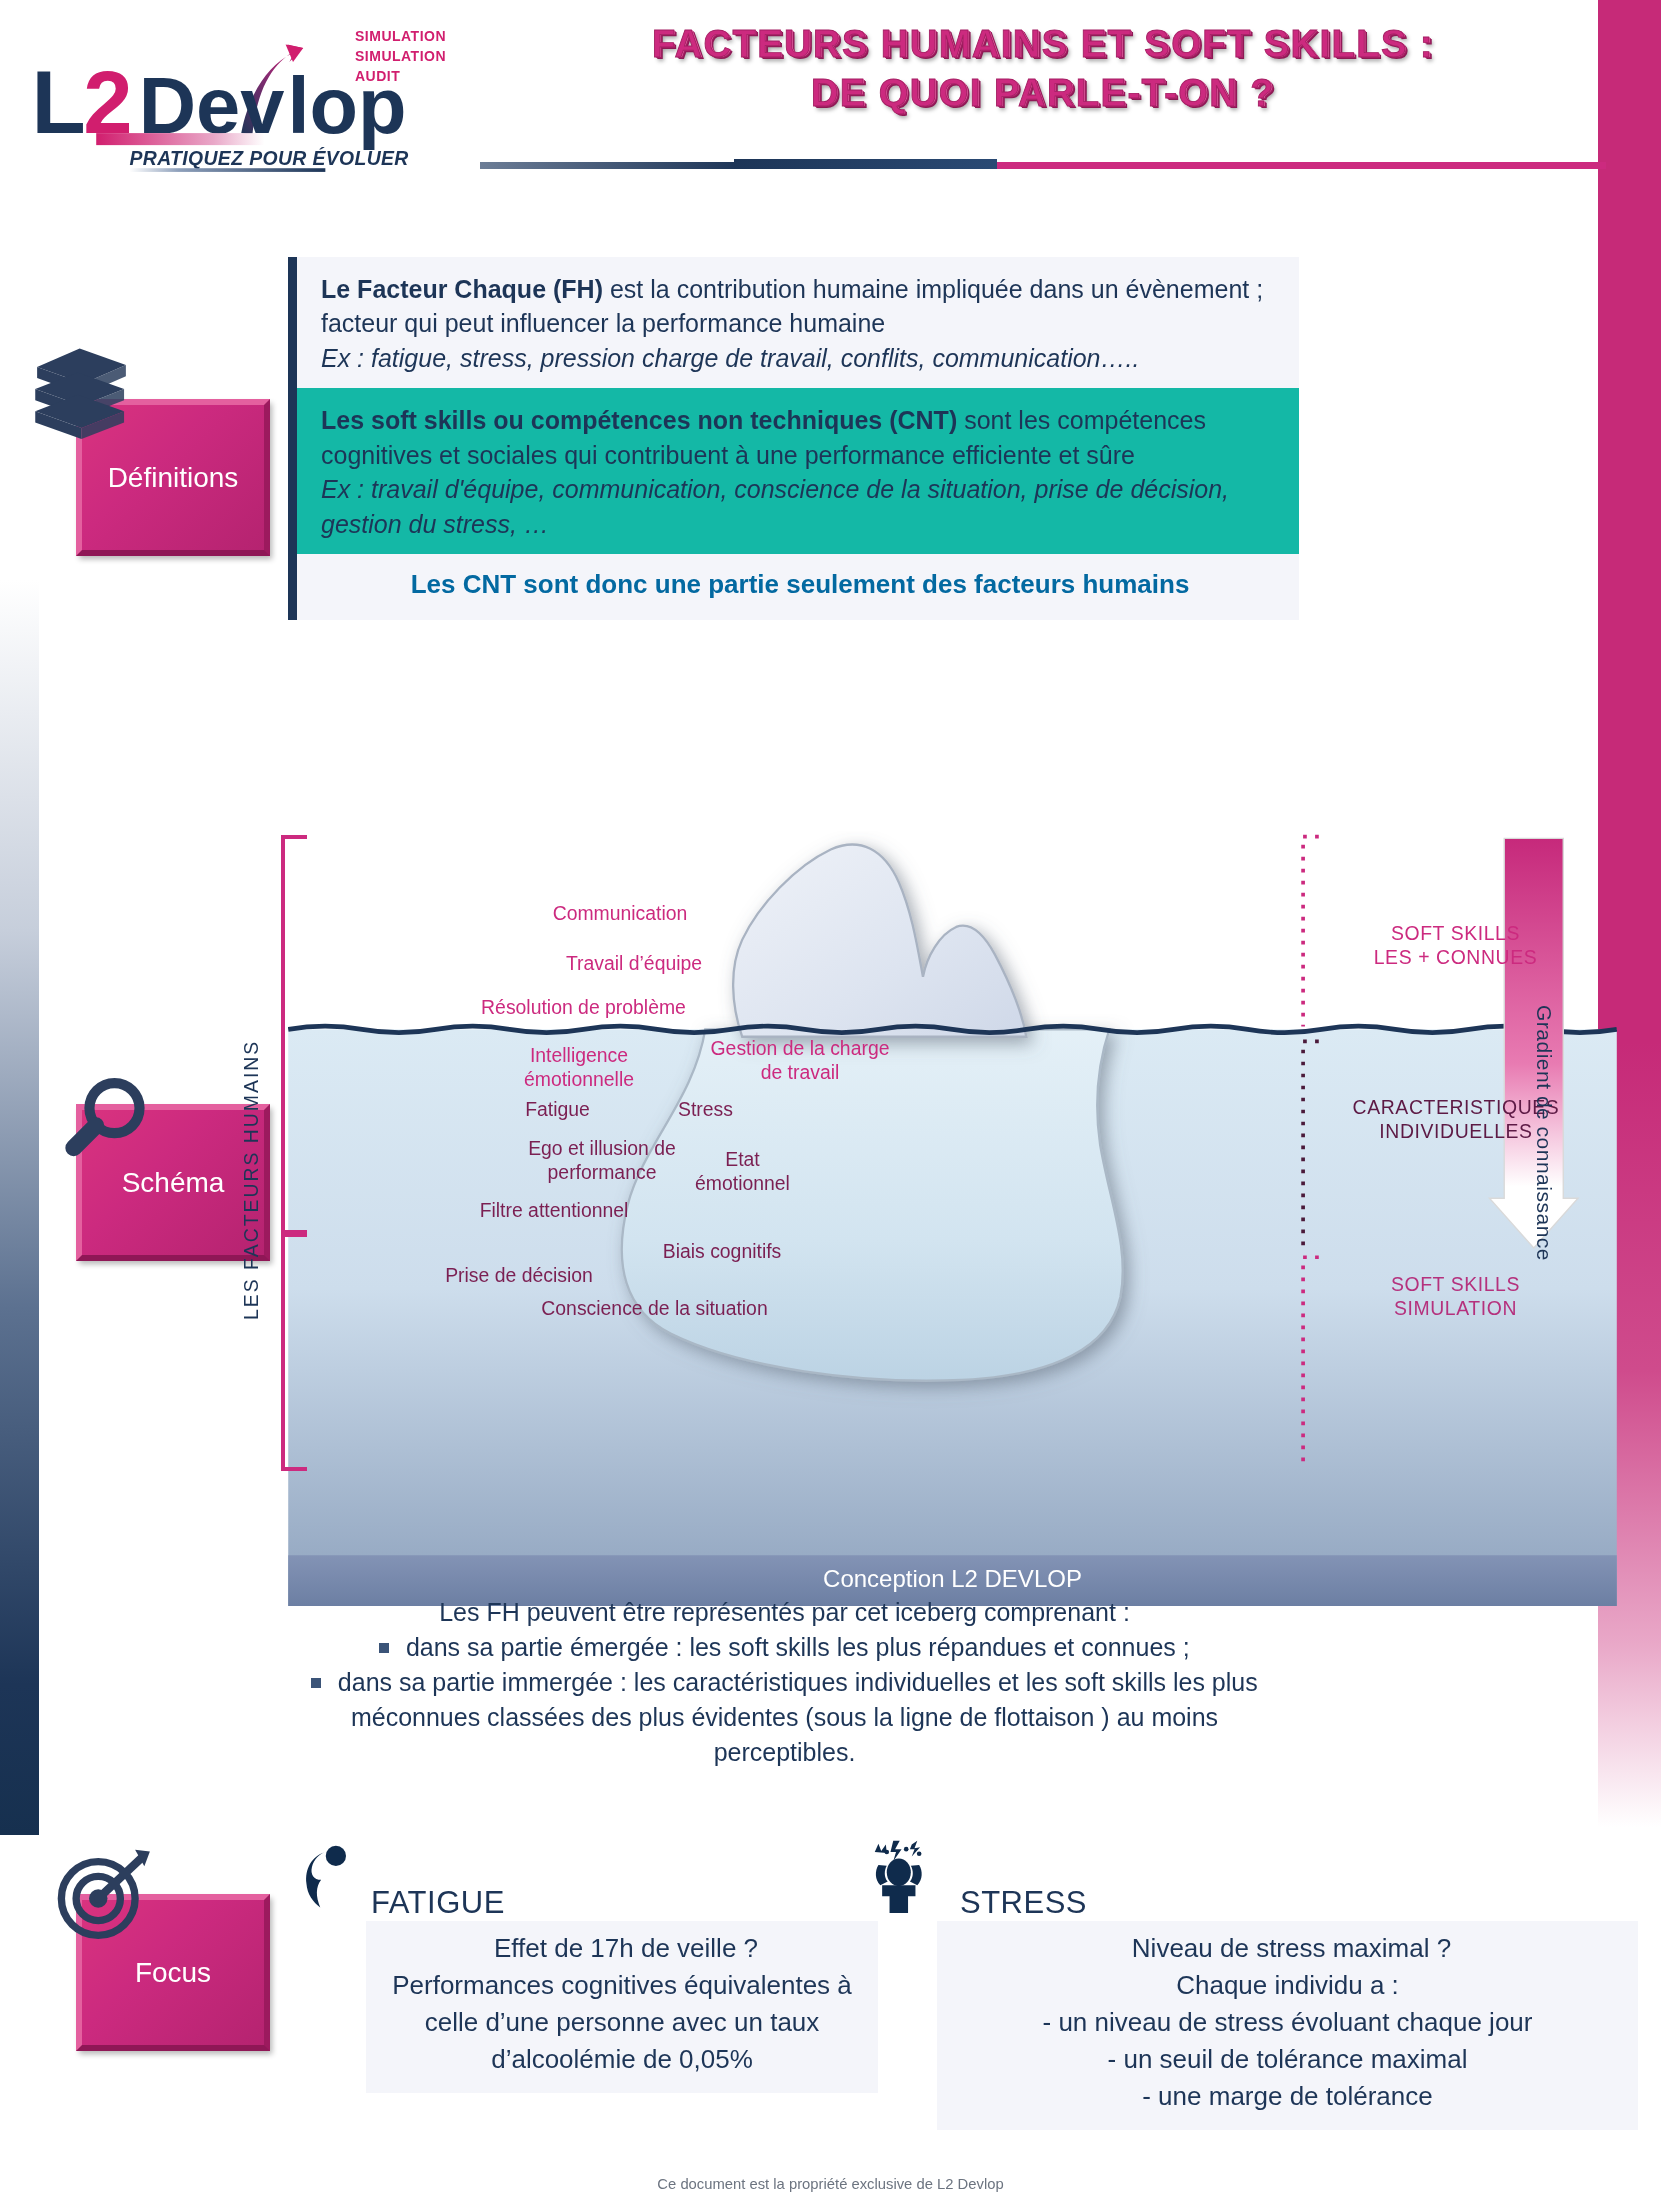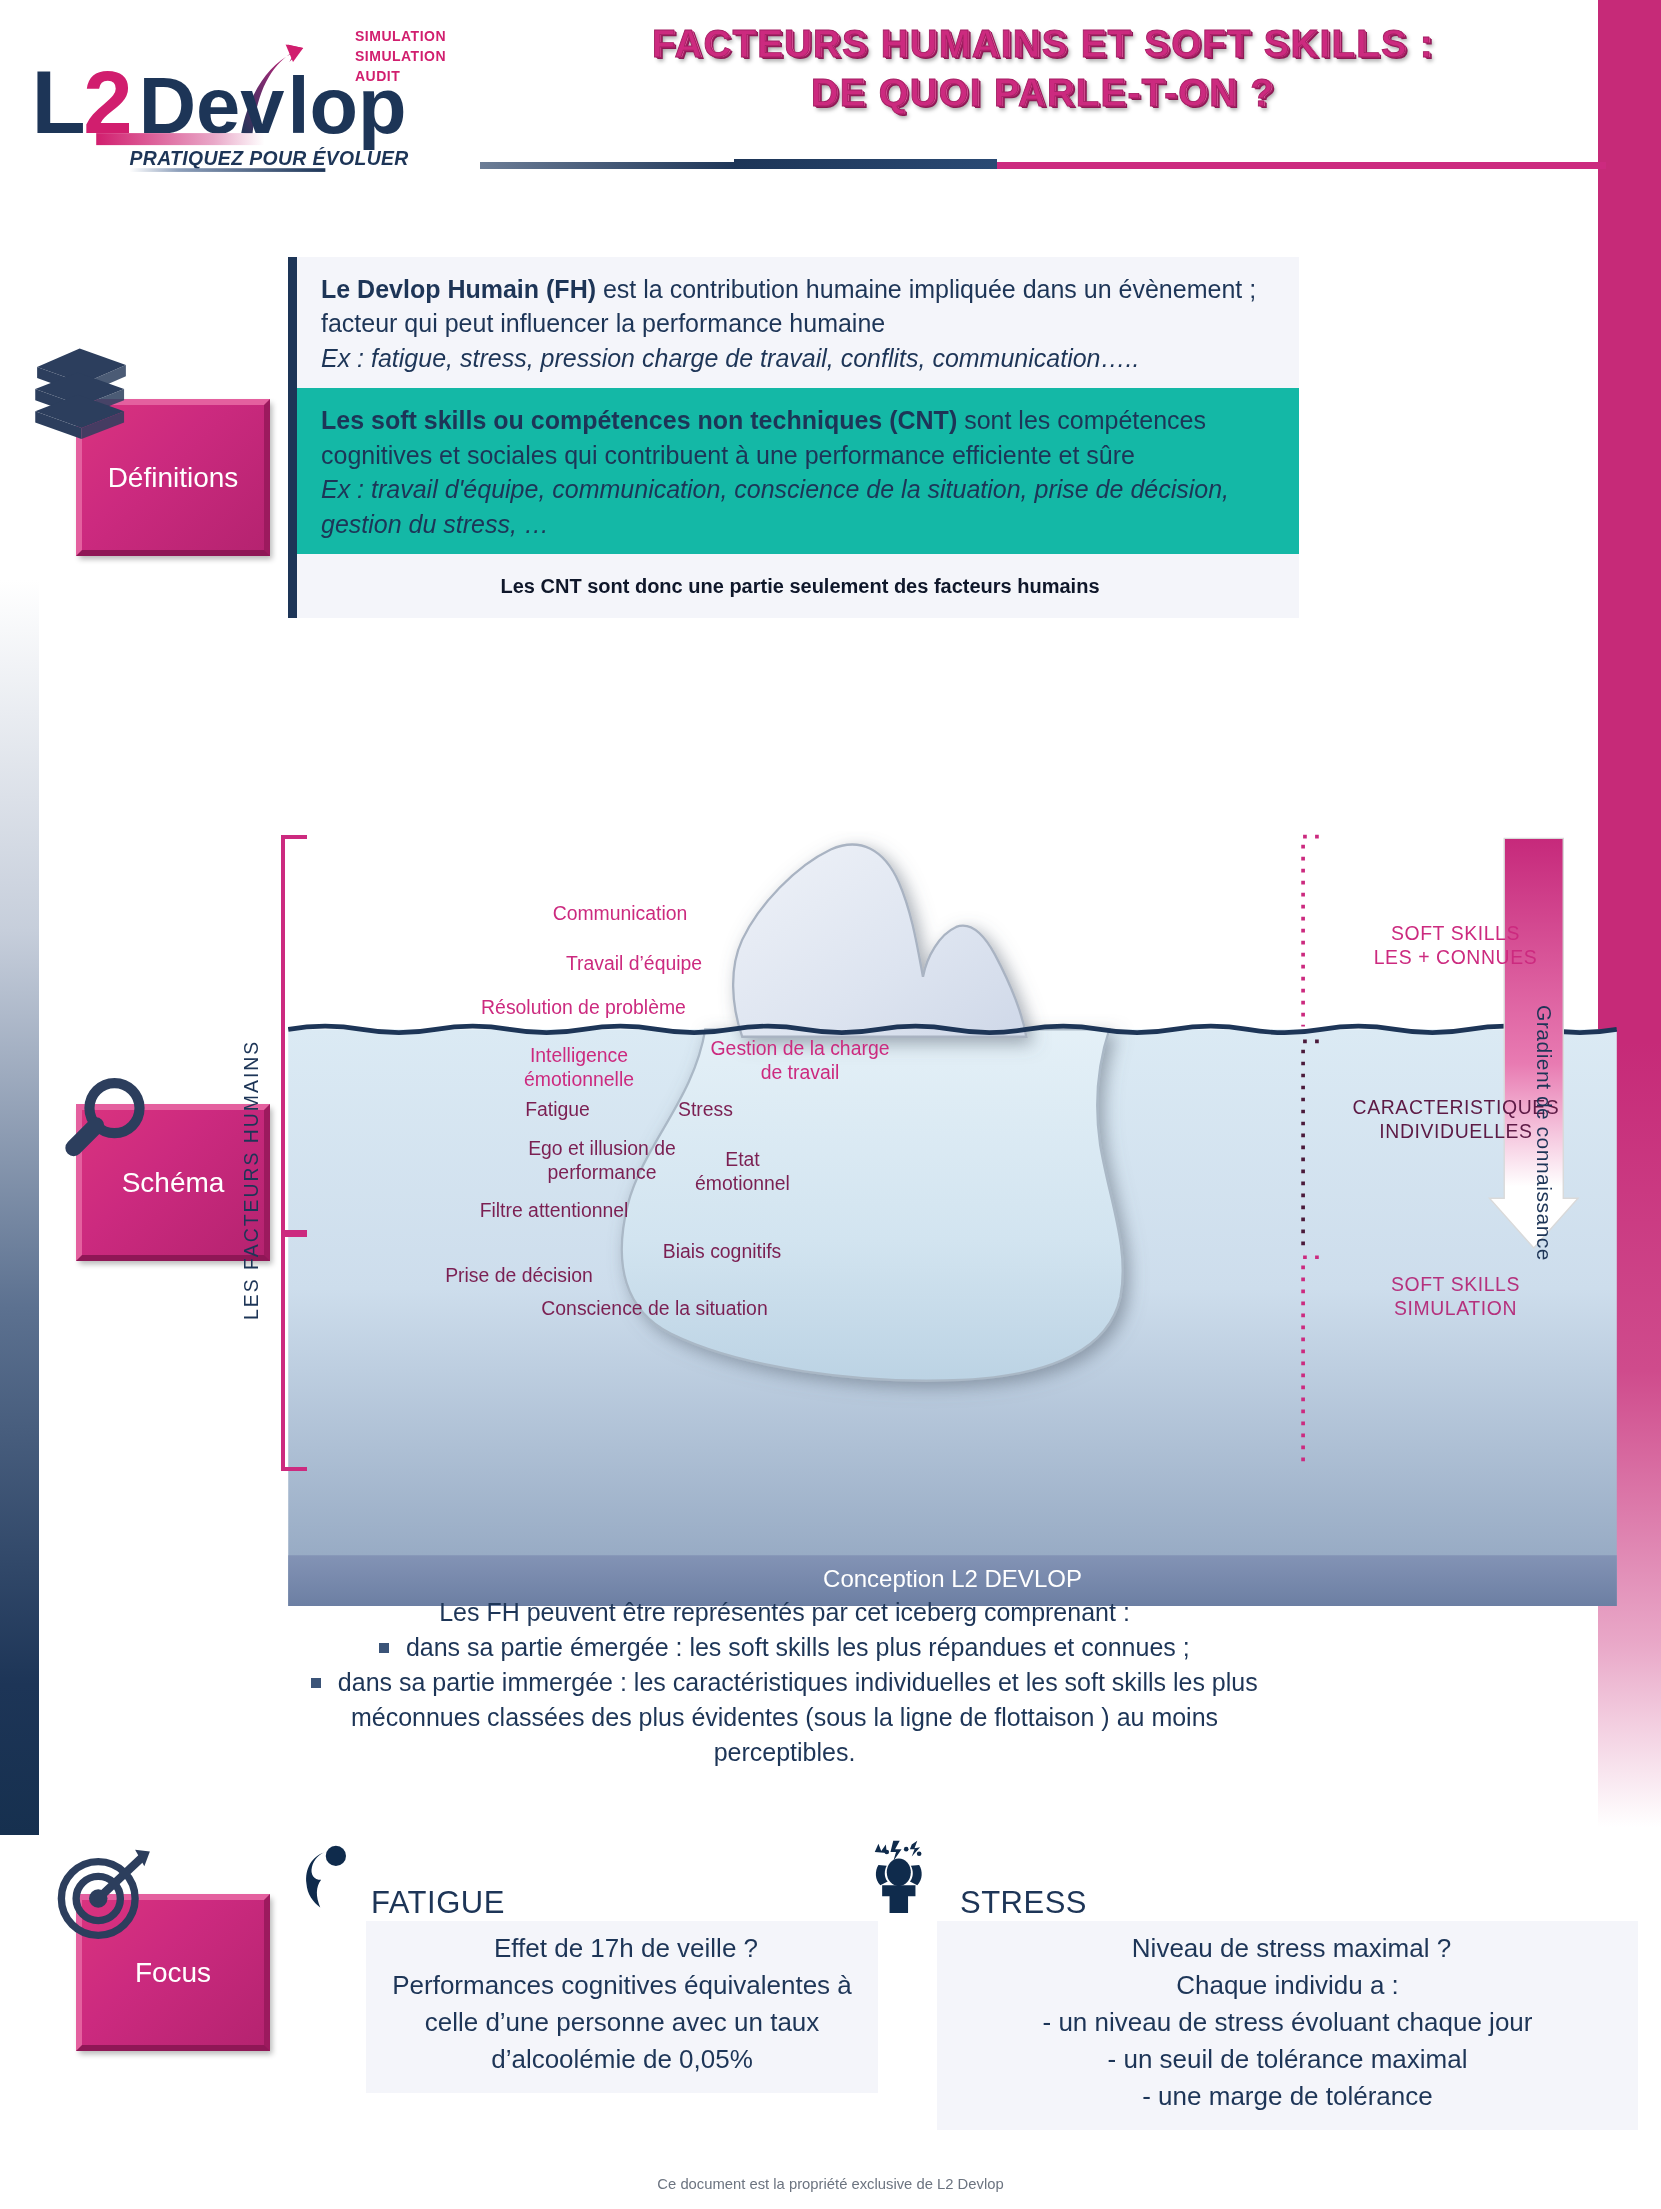--- a/index.html
+++ b/index.html
@@ -78,21 +78,21 @@
     color:#1d3557;
     font-size:25px; line-height:1.38;
     border-left:9.2px solid #1d3557;
   }
   .def-a{ background:#f4f5fa; }
   .def-b{ background:#14b8a6; }
   .def-c{ background:#f4f5fa; padding:13px 20px 16.6px 24px; text-align:center; }
   .def-box b{ font-weight:bold; }
   .def-ex{ font-style:italic; }
   .cnt-line{
-    color:#0f172a; font-weight:bold; font-size:20px;
+    color:#0369a1; font-weight:bold; font-size:26px;
   }
 
   
   .schema{ position:absolute; left:288px; top:831px; width:1329px; height:775px; }
   .schema svg{ position:absolute; left:0; top:0; }
 
   .axis-label{
     position:absolute; color:#1d3557; font-size:19.4px; letter-spacing:2px;
     writing-mode:vertical-rl; transform:rotate(180deg); white-space:nowrap;
   }
@@ -210,21 +210,21 @@
     </g>
   </svg>
 </div>
 <div class="chip" style="left:76px; top:399px;">
   <span>Définitions</span>
 </div>
 
 <div class="defs">
   <div class="def-box def-a">
     <div>
-      <b>Le Devlop Humain (FH)</b><span> est la contribution humaine impliquée dans un évènement ; facteur qui peut influencer la performance humaine</span>
+      <b>Le Facteur Chaque (FH)</b><span> est la contribution humaine impliquée dans un évènement ; facteur qui peut influencer la performance humaine</span>
     </div>
     <div class="def-ex">Ex :  fatigue, stress, pression charge  de travail, conflits, communication…..</div>
   </div>
   <div class="def-box def-b">
     <div>
       <b>Les soft skills ou compétences non techniques (CNT)</b><span> sont les compétences cognitives et sociales qui contribuent à une performance efficiente et sûre</span>
     </div>
     <div class="def-ex">Ex : travail d'équipe, communication, conscience de la situation, prise de décision, gestion du stress, …</div>
   </div>
   <div class="def-box def-c">

